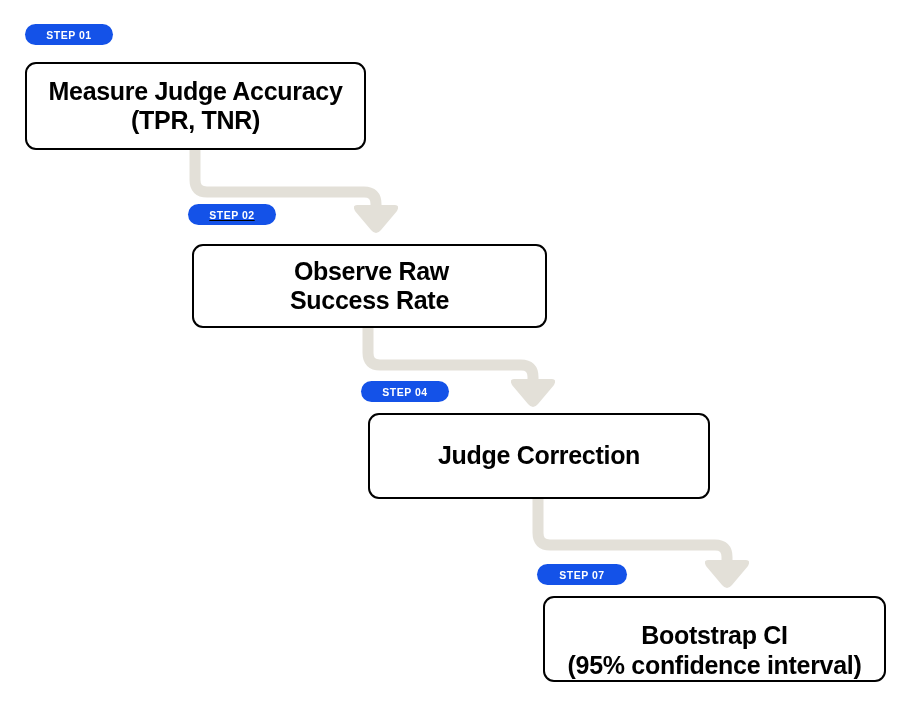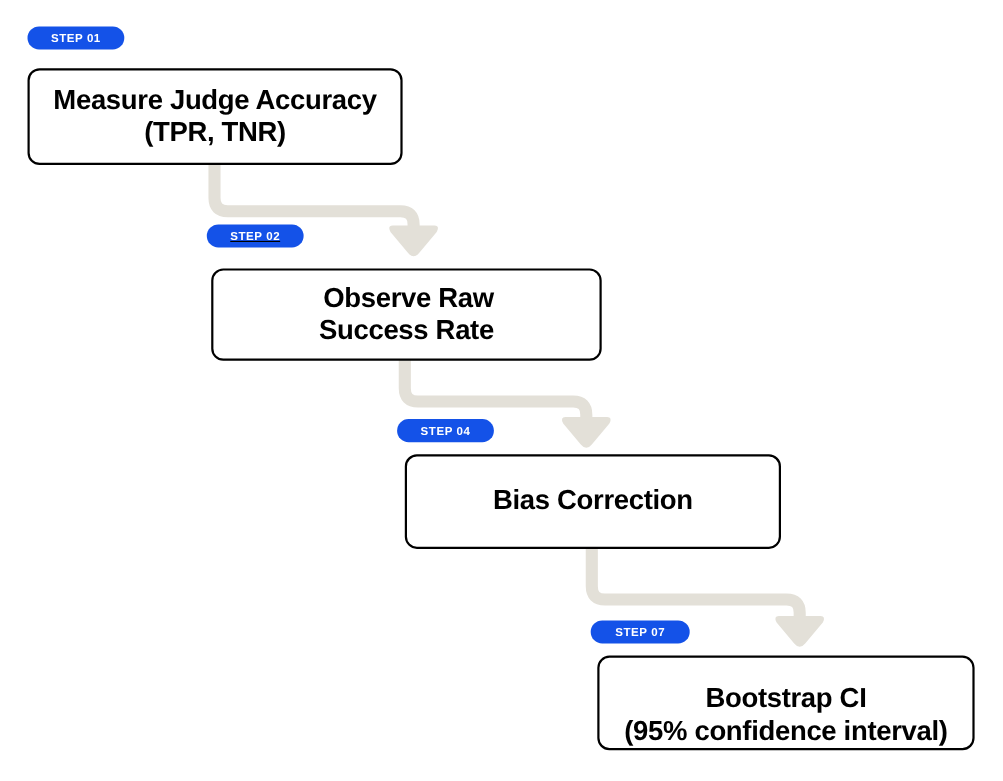--- a/index.html
+++ b/index.html
@@ -111,21 +111,21 @@
   </div>
   <div class="node" id="node-2">
     <span class="node-label">Observe Raw
 Success Rate</span>
   </div>
 
   <div class="step-badge" id="badge-3">
     <span class="step-badge-label">STEP 04</span>
   </div>
   <div class="node" id="node-3">
-    <span class="node-label">Bias Correction</span>
+    <span class="node-label">Judge Correction</span>
   </div>
 
   <div class="step-badge" id="badge-4">
     <span class="step-badge-label">STEP 07</span>
   </div>
   <div class="node" id="node-4">
     <span class="node-label">Bootstrap CI
 (95% confidence interval)</span>
   </div>
 

